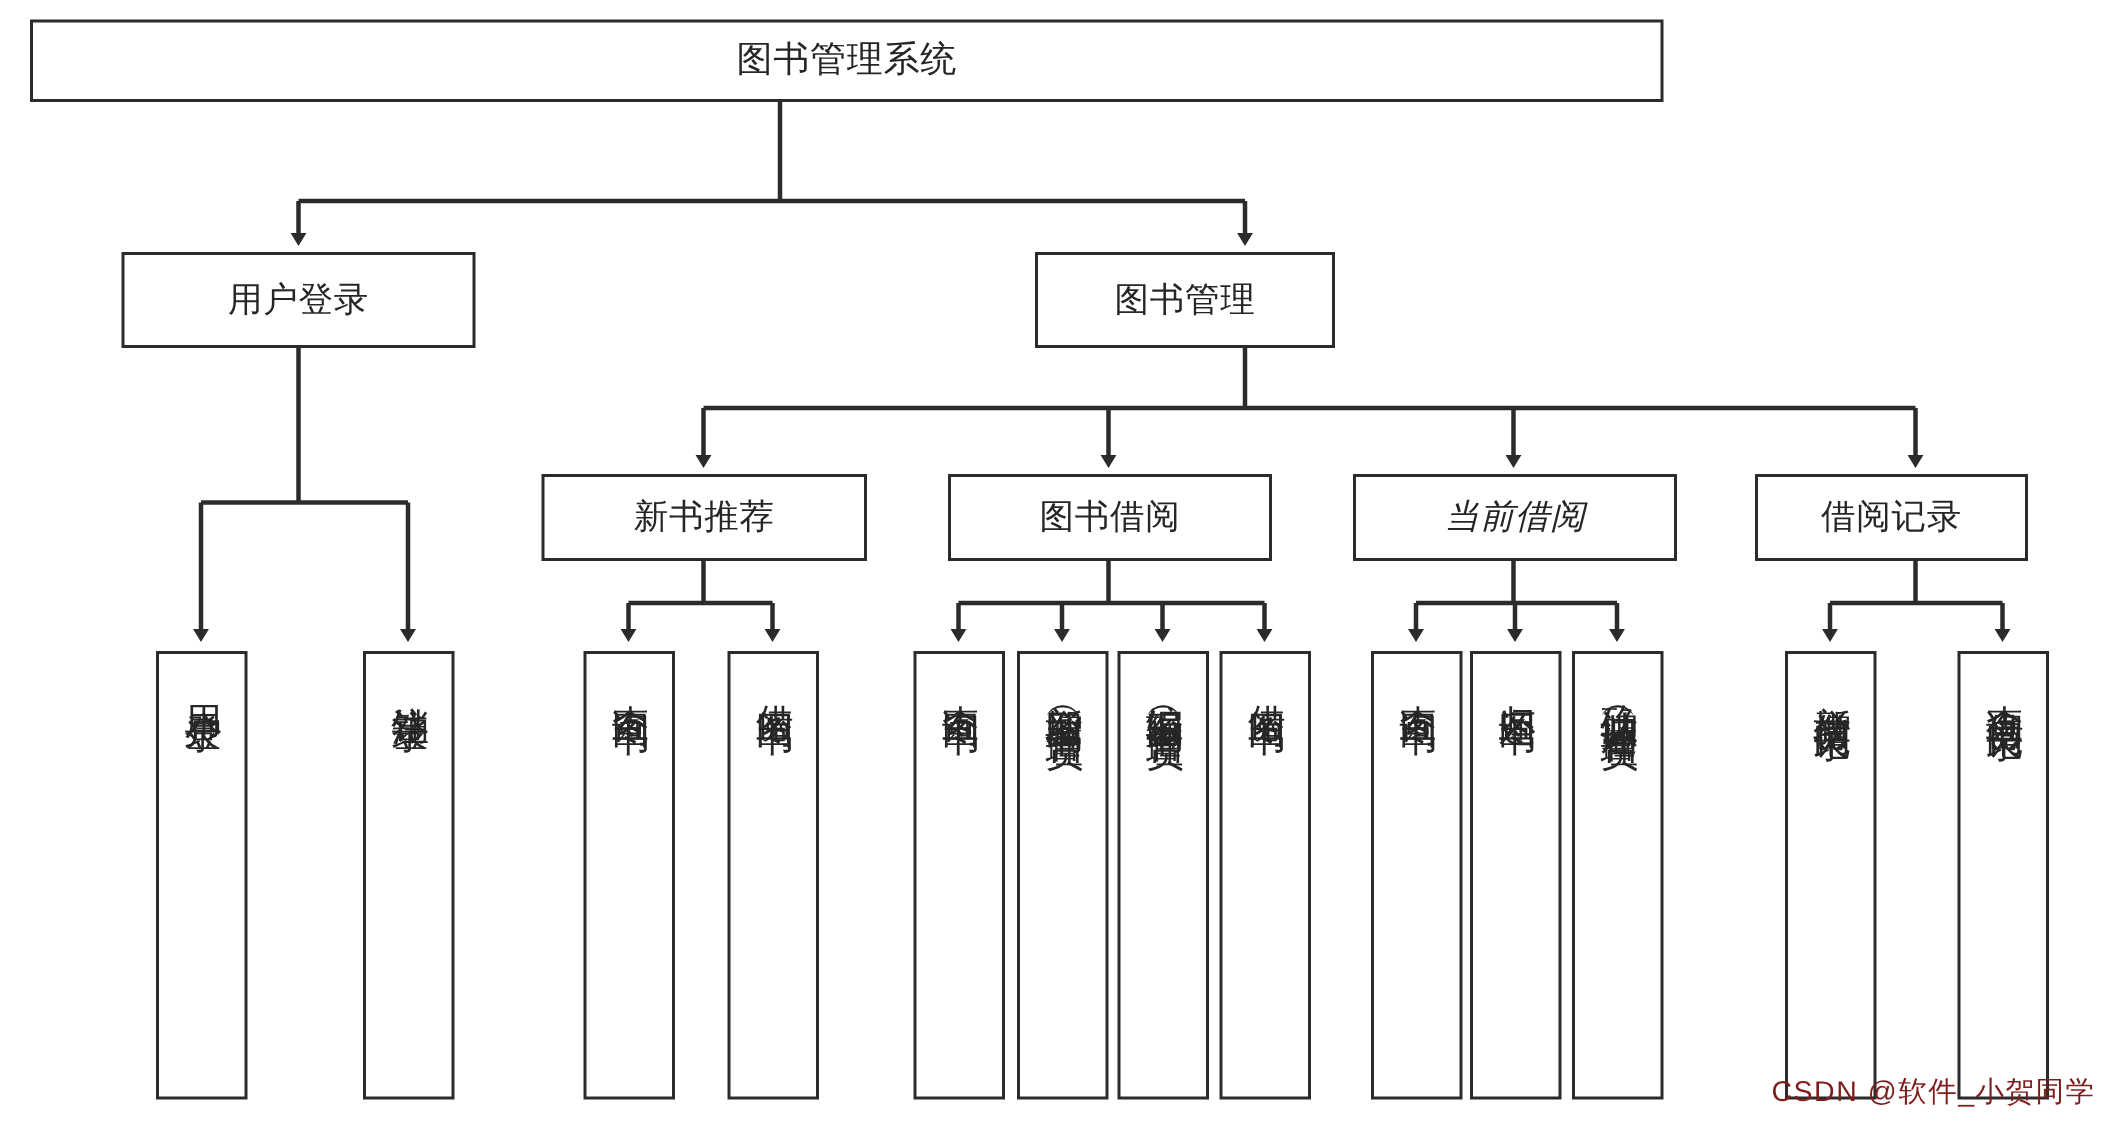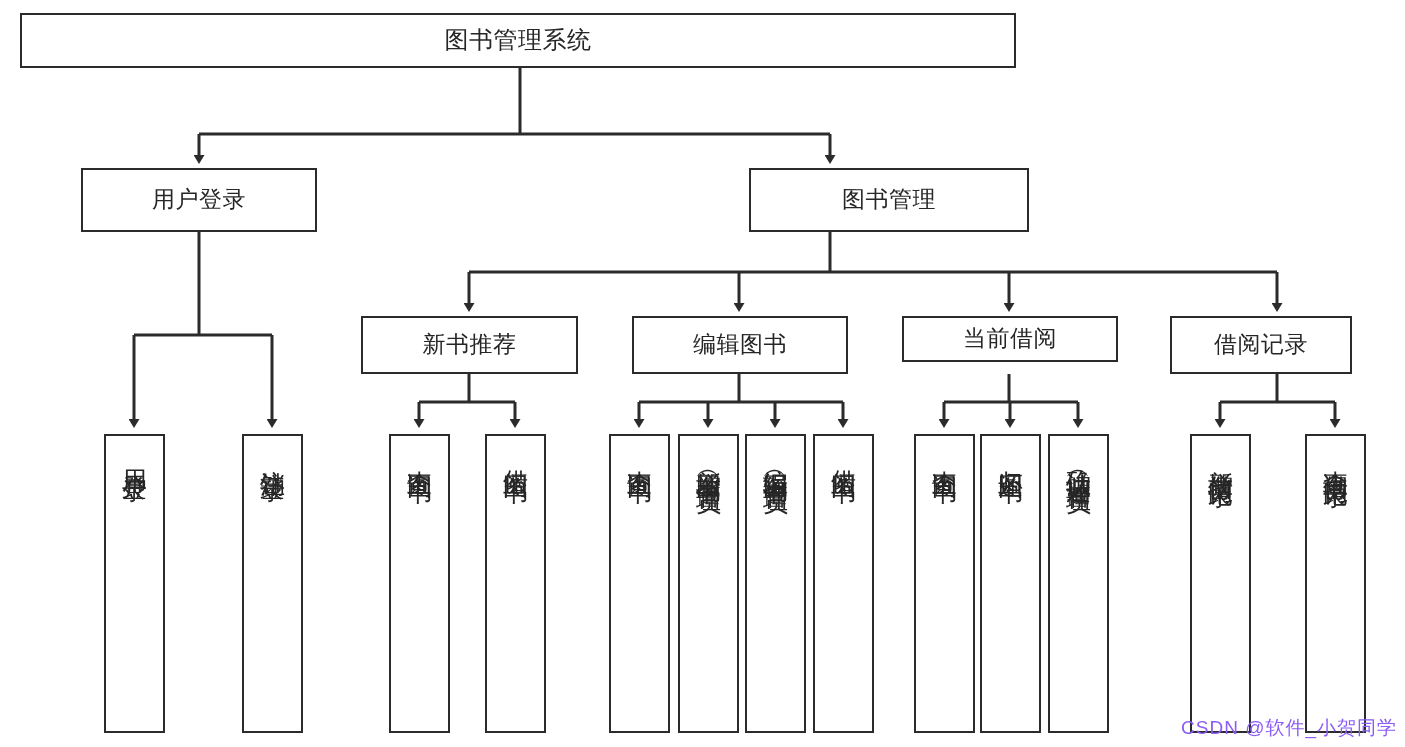--- a/index.html
+++ b/index.html
@@ -64,21 +64,21 @@
     font-size: 25px;
     letter-spacing: 3px;
     line-height: 1;
   }
   
   #watermark {
     position: absolute;
     right: 8px;
     bottom: 6px;
     font-size: 19px;
-    color: #8b5cf6;
+    color: #7f1d1d;
     letter-spacing: 1px;
     z-index: 5;
     white-space: nowrap;
   }
 </style>
 </head>
 <body>
 
 <div id="canvas">
 
@@ -126,41 +126,41 @@
       <path d="M1010,402 L1010,420" marker-end="url(#arrow)"></path>
       <path d="M1078,402 L1078,420" marker-end="url(#arrow)"></path>
 
       <path d="M1277,374 L1277,402"></path>
       <path d="M1220,402 L1335,402"></path>
       <path d="M1220,402 L1220,420" marker-end="url(#arrow)"></path>
       <path d="M1335,402 L1335,420" marker-end="url(#arrow)"></path>
     </g>
   </svg>
 
-  <div class="node h root" style="left:20px; top:13px; width:996px; height:55px;">
+  <div class="node h root" style="left:20px; top:13px; width:1089px; height:55px;">
     <span class="label">图书管理系统</span>
   </div>
 
   <div class="node h" style="left:81px; top:168px; width:236px; height:64px;">
     <span class="label">用户登录</span>
   </div>
 
-  <div class="node h" style="left:749px; top:168px; width:280px; height:64px;">
+  <div class="node h" style="left:690px; top:168px; width:200px; height:64px;">
     <span class="label">图书管理</span>
   </div>
 
   <div class="node h" style="left:361px; top:316px; width:217px; height:58px;text-align:center;">
     <span class="label">新书推荐</span>
   </div>
 
   <div class="node h" style="left:632px; top:316px; width:216px; height:58px;">
-    <span class="label">编辑图书</span>
-  </div>
-
-  <div class="node h" style="left:902px; top:316px; width:216px; height:46px;">
+    <span class="label">图书借阅</span>
+  </div>
+
+  <div class="node h" style="left:902px; top:316px; width:216px; height:58px;font-style:italic;">
     <span class="label">当前借阅</span>
   </div>
 
   <div class="node h" style="left:1170px; top:316px; width:182px; height:58px;">
     <span class="label">借阅记录</span>
   </div>
 
   <div class="node v" style="left:104px; top:434px; width:61px; height:299px;">
     <span class="label">用户登录</span>
   </div>

